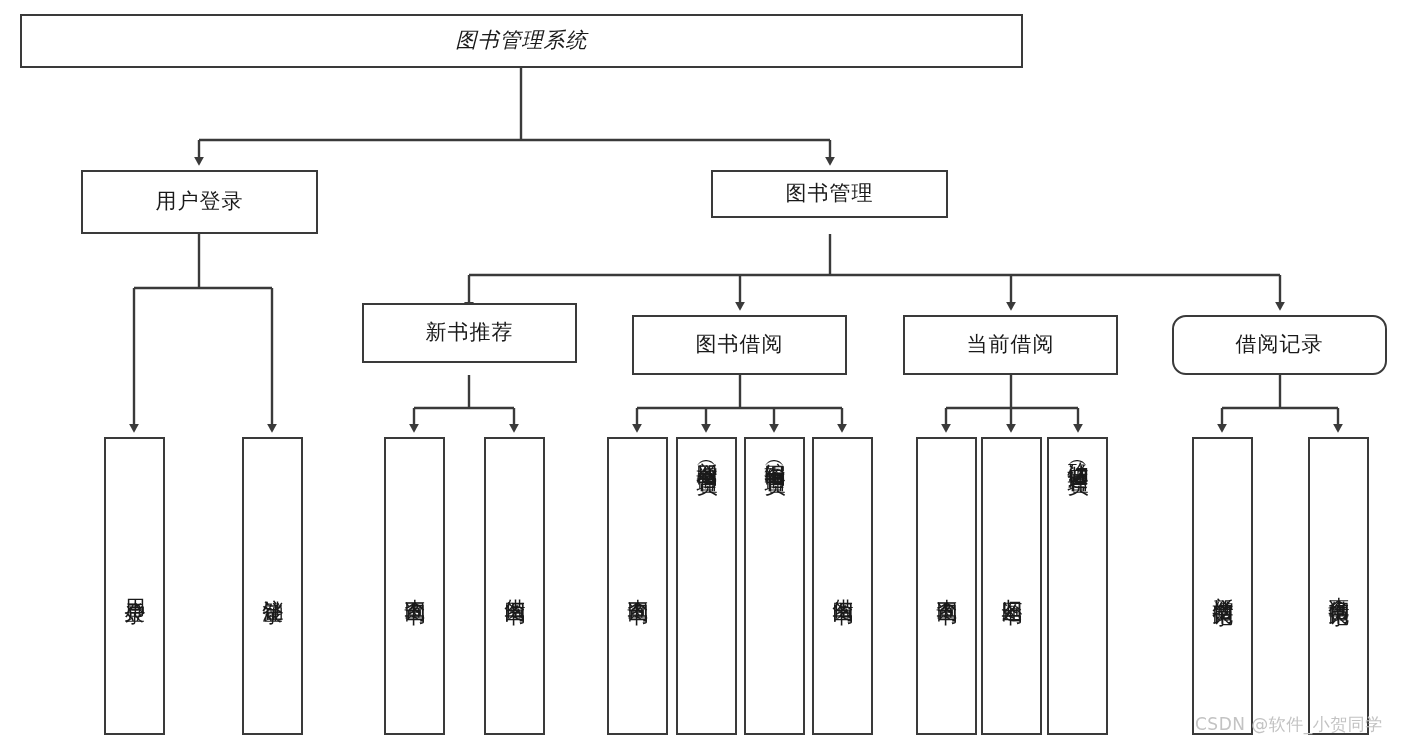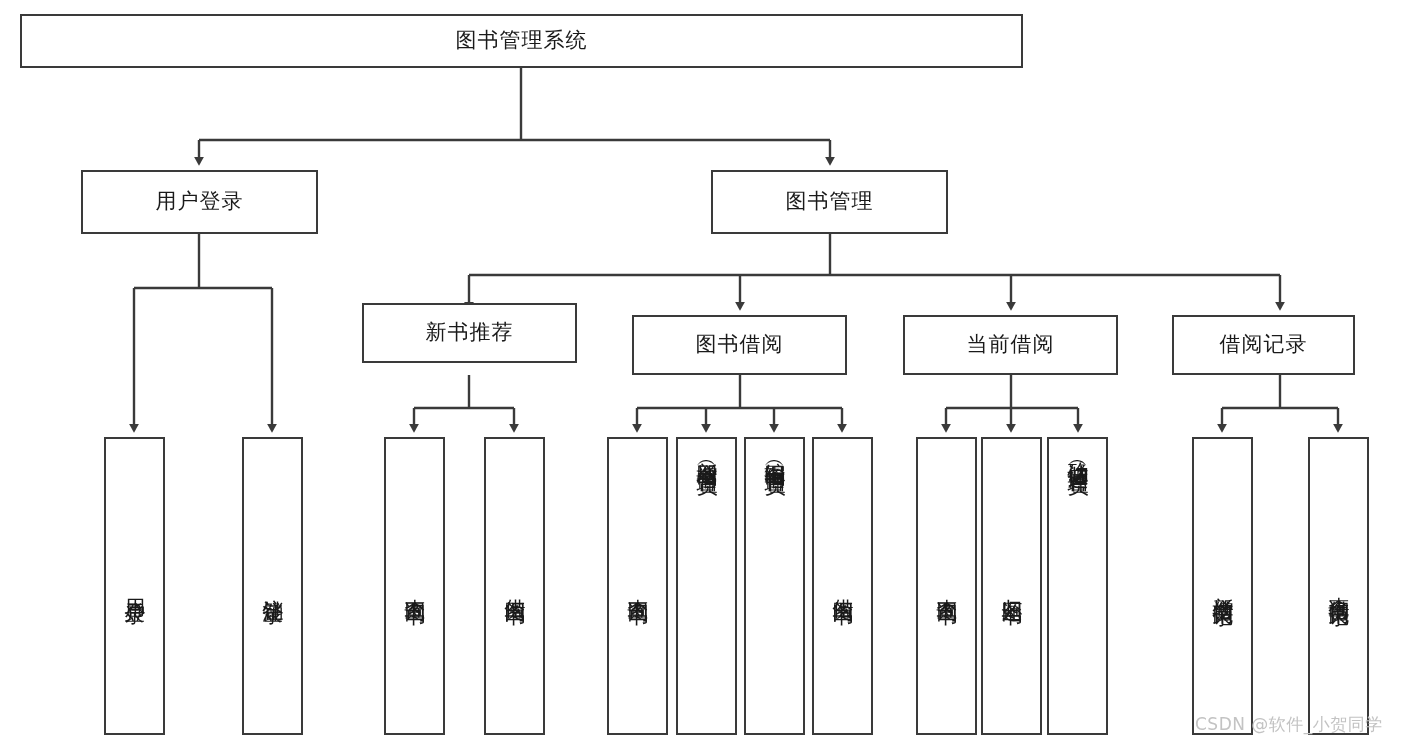--- a/index.html
+++ b/index.html
@@ -81,41 +81,41 @@
       <path d="M1011,408 L1011,425" marker-end="url(#arw)"></path>
       <path d="M1078,408 L1078,425" marker-end="url(#arw)"></path>
 
       <path d="M1280,375 L1280,408"></path>
       <path d="M1222,408 L1338,408"></path>
       <path d="M1222,408 L1222,425" marker-end="url(#arw)"></path>
       <path d="M1338,408 L1338,425" marker-end="url(#arw)"></path>
     </g>
   </svg>
 
-  <div class="node node-h" style="left:20px;top:14px;width:1003px;height:54px;">
+  <div class="node node-h" style="left:20px;top:14px;width:1003px;height:54px;font-style:italic;">
     <span class="label">图书管理系统</span>
   </div>
 
   <div class="node node-h" style="left:81px;top:170px;width:237px;height:64px;">
     <span class="label">用户登录</span>
   </div>
-  <div class="node node-h" style="left:711px;top:170px;width:237px;height:64px;">
+  <div class="node node-h" style="left:711px;top:170px;width:237px;height:48px;">
     <span class="label">图书管理</span>
   </div>
 
   <div class="node node-h" style="left:362px;top:303px;width:215px;height:60px;">
     <span class="label">新书推荐</span>
   </div>
   <div class="node node-h" style="left:632px;top:315px;width:215px;height:60px;font-family:Liberation Serif, serif;">
     <span class="label">图书借阅</span>
   </div>
   <div class="node node-h" style="left:903px;top:315px;width:215px;height:60px;">
     <span class="label">当前借阅</span>
   </div>
-  <div class="node node-h" style="left:1172px;top:315px;width:183px;height:60px;">
+  <div class="node node-h" style="left:1172px;top:315px;width:215px;height:60px;border-radius:14px;">
     <span class="label">借阅记录</span>
   </div>
 
   <div class="node node-v pad-mid" style="left:104px;top:437px;width:61px;height:298px;">
     <span class="label">用户登录</span>
   </div>
   <div class="node node-v pad-mid" style="left:242px;top:437px;width:61px;height:298px;">
     <span class="label">注销登录</span>
   </div>
 

